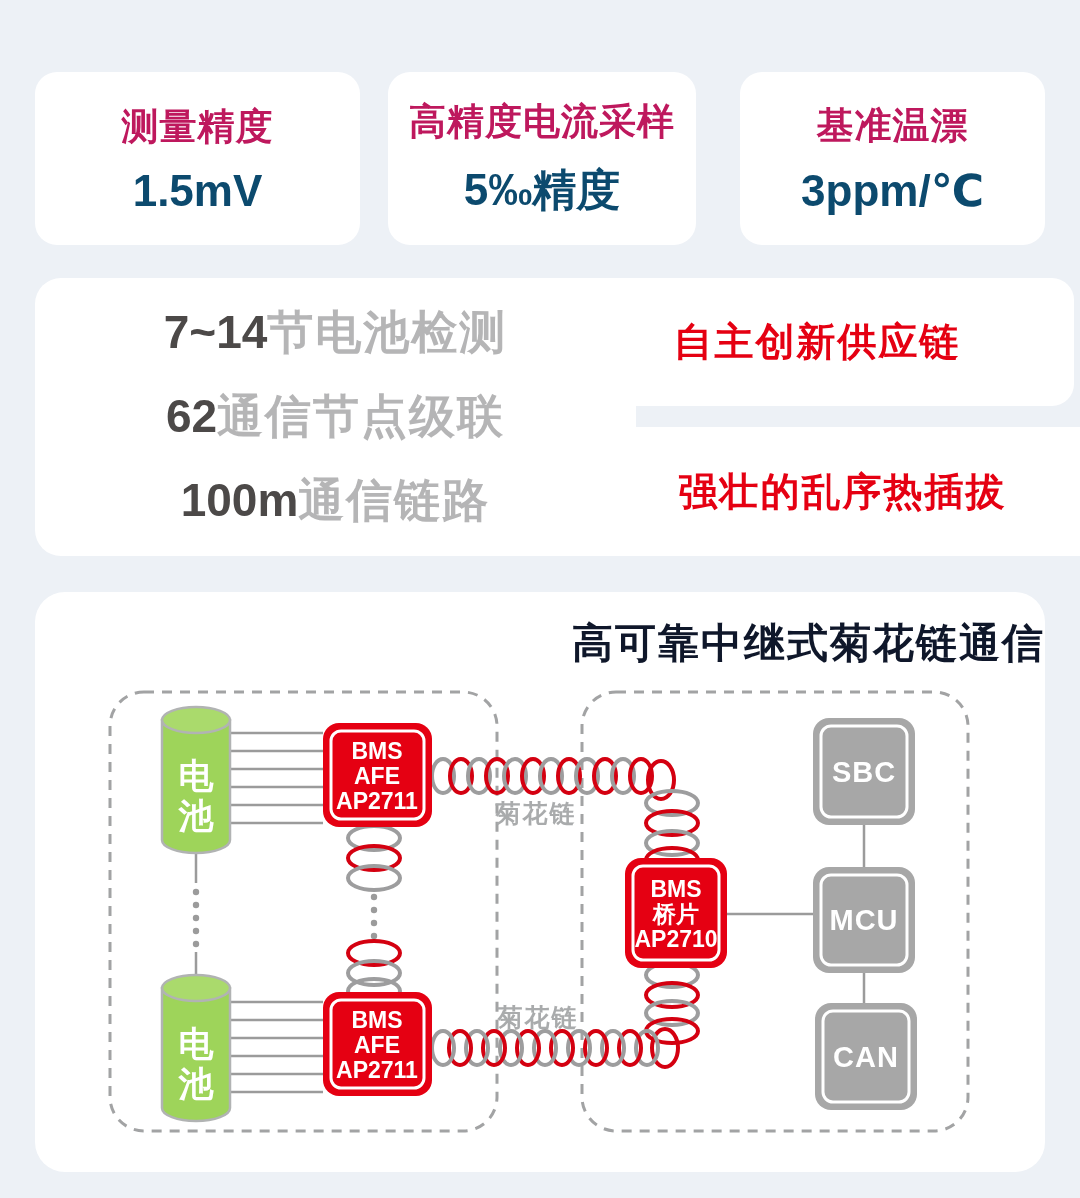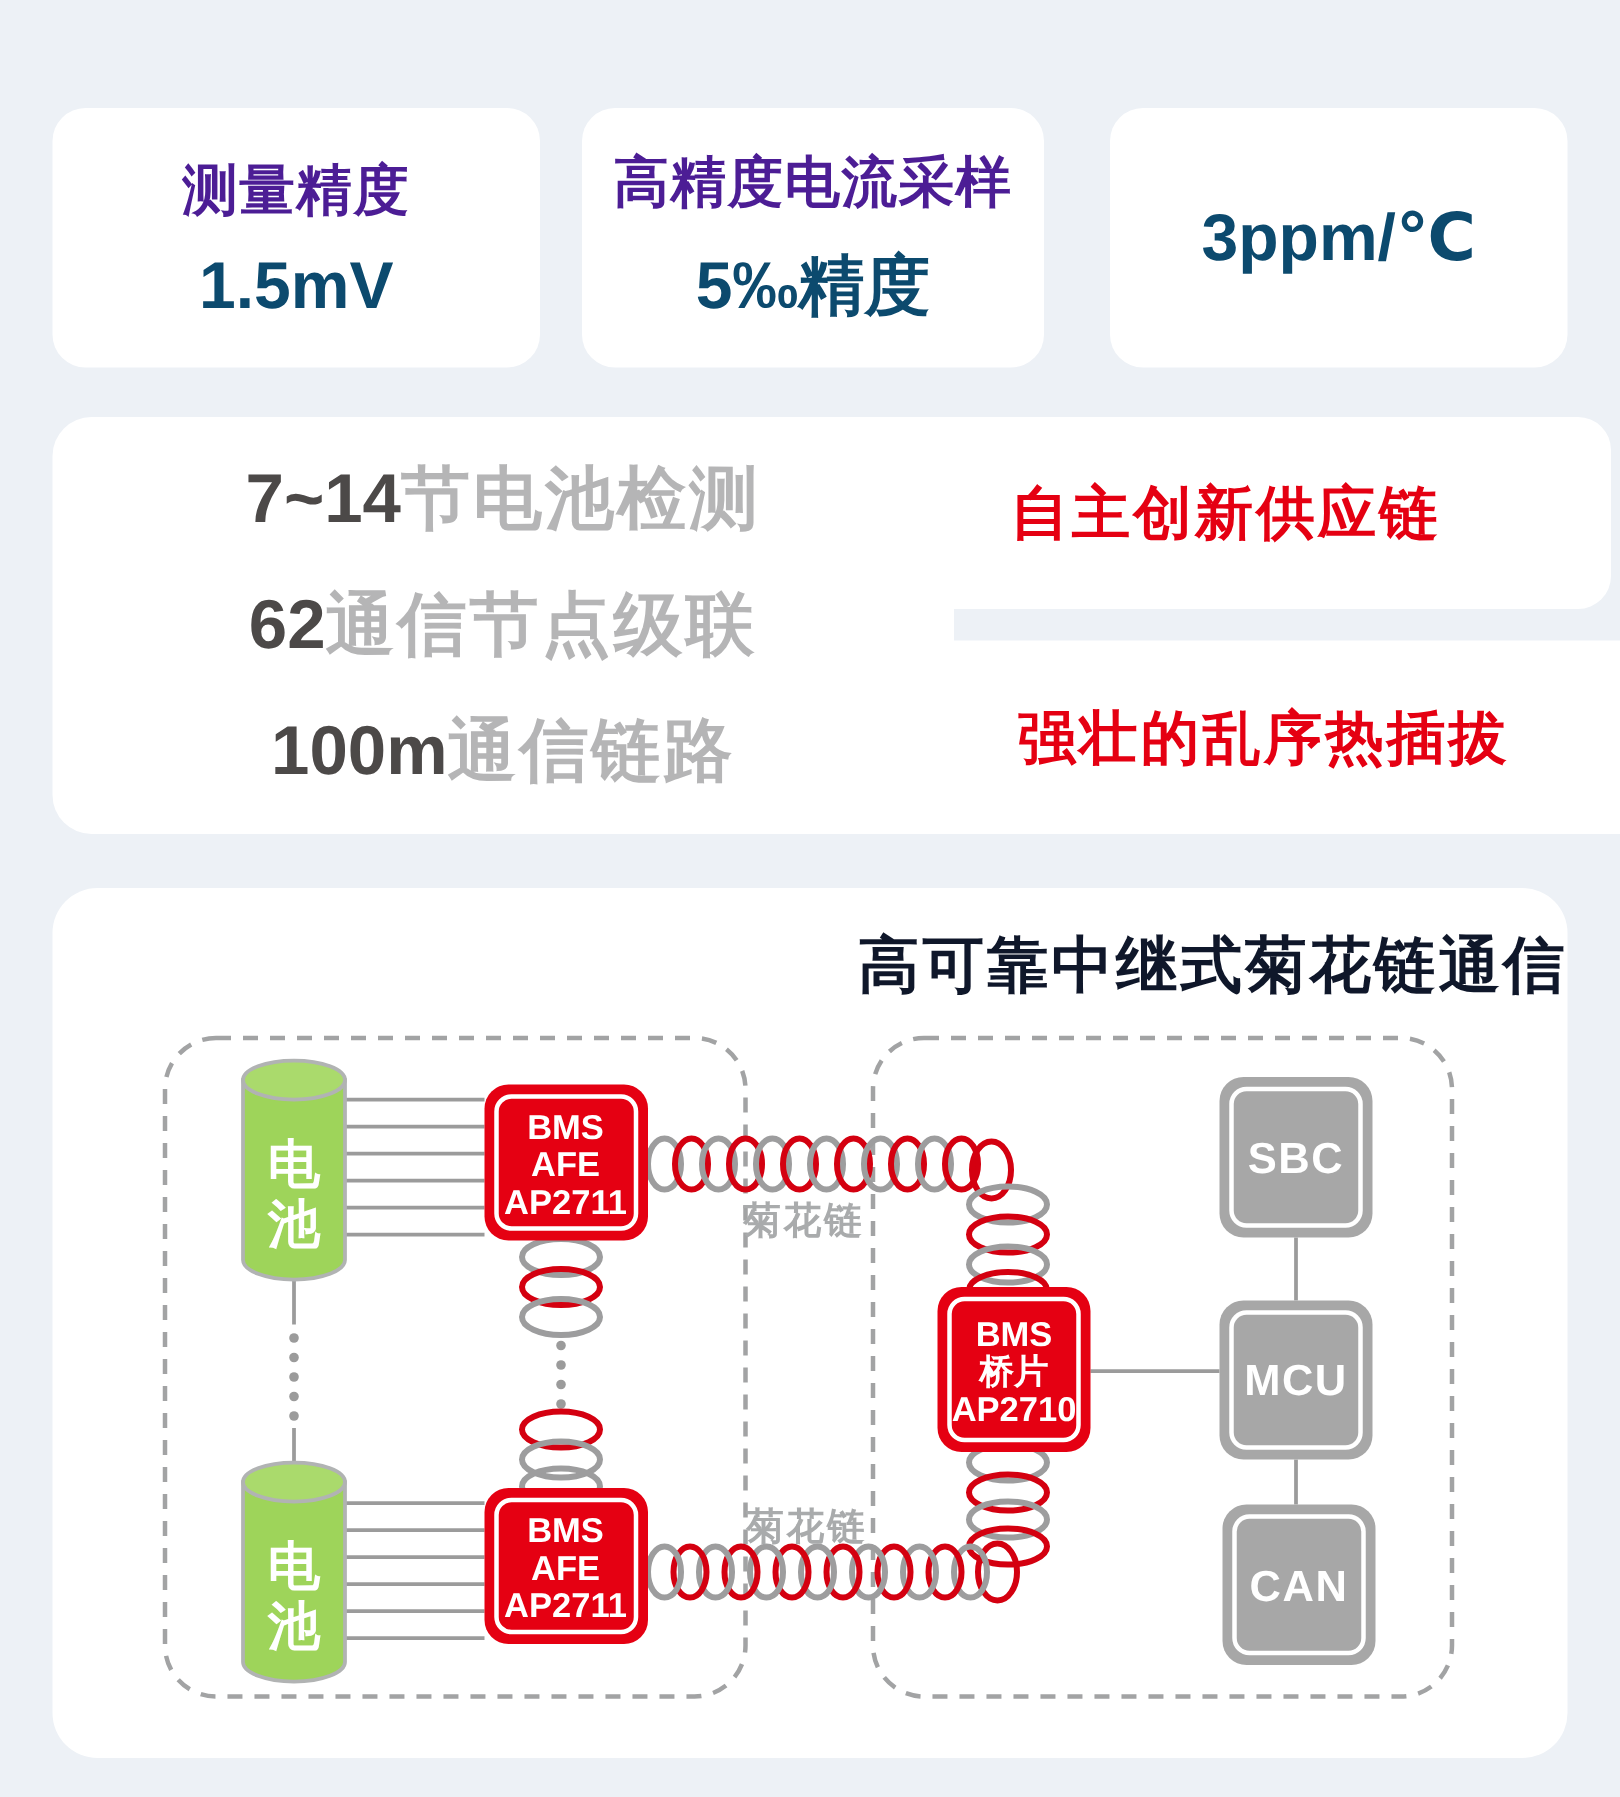--- a/index.html
+++ b/index.html
@@ -5,21 +5,21 @@
   html,body{margin:0;padding:0;}
   .page{
     position:relative;width:1080px;height:1198px;
     background:#edf1f6;overflow:hidden;
     font-family:"Liberation Sans","DejaVu Sans",sans-serif;
   }
   .card{position:absolute;background:#ffffff;border-radius:22px;}
 
   
   .stat-card{display:flex;flex-direction:column;align-items:center;justify-content:center;gap:14px;}
-  .stat-title{font-size:37px;font-weight:700;color:#4c1d95;letter-spacing:1px;}
+  .stat-title{font-size:37px;font-weight:700;color:#be185d;letter-spacing:1px;}
   .stat-value{font-size:44px;font-weight:700;color:#0c4a6e;}
   #stat1{left:35px;top:72px;width:325px;height:173px;}
   #stat2{left:388px;top:72px;width:308px;height:173px;}
   #stat3{left:740px;top:72px;width:305px;height:173px;}
 
   
   #specs{left:35px;top:278px;width:601px;height:278px;border-radius:26px;
          display:flex;flex-direction:column;align-items:center;justify-content:center;gap:22px;}
   .spec-line{font-size:46px;font-weight:700;white-space:nowrap;}
   .spec-num{color:#4c4948;}
@@ -56,20 +56,21 @@
 
   <div class="card stat-card" id="stat1">
     <div class="stat-title">测量精度</div>
     <div class="stat-value">1.5mV</div>
   </div>
   <div class="card stat-card" id="stat2">
     <div class="stat-title">高精度电流采样</div>
     <div class="stat-value">5‰精度</div>
   </div>
   <div class="card stat-card" id="stat3">
+    <div class="stat-title">基准温漂</div>
     <div class="stat-value">3ppm/℃</div>
   </div>
 
   <div class="card" id="specs">
     <div class="spec-line">
       <span class="spec-num">7~14</span><span class="spec-zh">节电池检测</span>
     </div>
     <div class="spec-line">
       <span class="spec-num">62</span><span class="spec-zh">通信节点级联</span>
     </div>

